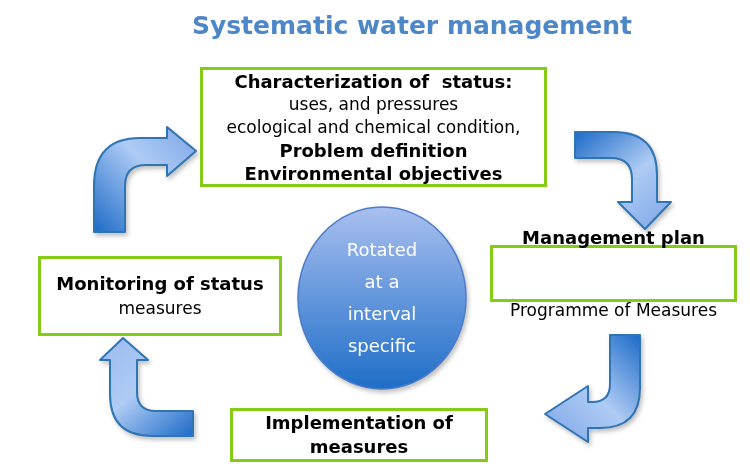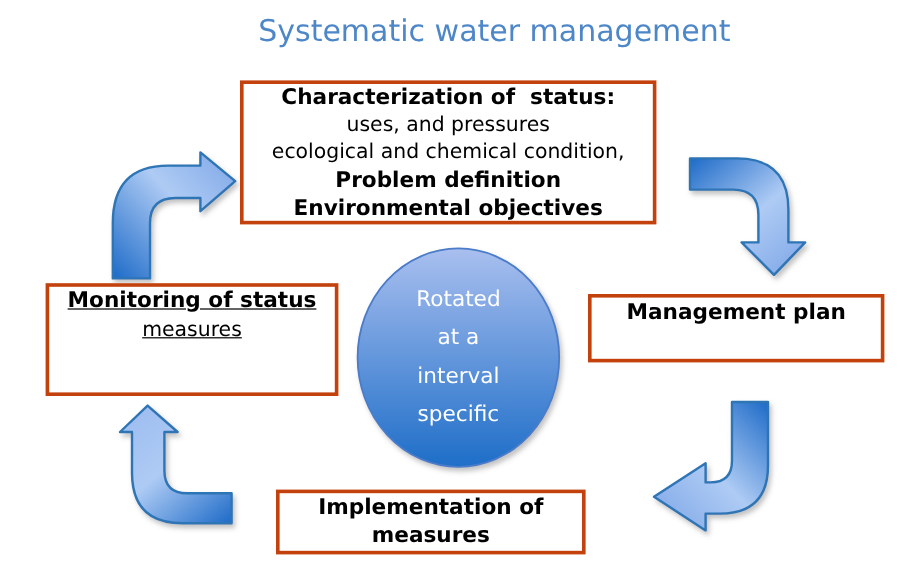--- a/index.html
+++ b/index.html
@@ -8,41 +8,41 @@
     width:750px;height:474px;
     background:#ffffff;
     font-family:"DejaVu Sans","Liberation Sans",sans-serif;
     overflow:hidden;
   }
   .art{position:absolute;left:0;top:0;width:750px;height:474px;}
   .title{
     position:absolute;
     left:412px;top:11px;
     transform:translateX(-50%);
-    font-size:25px;font-weight:normal;
+    font-size:25px;font-weight:bold;
     color:#4E87C8;
     white-space:pre;
   }
   .box{
     position:absolute;
     box-sizing:border-box;
-    border:3px solid #c2410c;
+    border:3px solid #84cc16;
     background:#ffffff;
     display:flex;flex-direction:column;
-    align-items:center;
+    align-items:center;justify-content:center;
     text-align:center;color:#000;
   }
   .box .line{white-space:pre;}
   .b{font-weight:bold;font-size:18px;}
   .r{font-weight:normal;font-size:17px;}
   .box-top{left:200px;top:67px;width:347px;height:120px;}
   .box-top .line{line-height:23px;}
   .box-right{left:490px;top:245px;width:247px;height:57px;gap:48px;}
   .box-right .line{line-height:25px;}
-  .box-left{left:38px;top:236px;width:244px;height:94px;text-decoration:underline;}
+  .box-left{left:38px;top:256px;width:244px;height:80px;}
   .box-left .line{line-height:24px;}
   .box-bottom{left:230px;top:408px;width:258px;height:54px;}
   .box-bottom .line{line-height:24px;}
   .center-text{
     position:absolute;
     left:298px;top:207px;width:168px;height:182px;
     display:flex;flex-direction:column;
     align-items:center;justify-content:center;
     color:#fff;font-size:18px;line-height:32px;
     text-align:center;
@@ -100,20 +100,21 @@
   <div class="box box-top">
     <div class="line b">Characterization of  status:</div>
     <div class="line r">uses, and pressures</div>
     <div class="line r">ecological and chemical condition,</div>
     <div class="line b">Problem definition</div>
     <div class="line b">Environmental objectives</div>
   </div>
 
   <div class="box box-right">
     <div class="line b">Management plan</div>
+    <div class="line r">Programme of Measures</div>
   </div>
 
   <div class="box box-left">
     <div class="line b">Monitoring of status</div>
     <div class="line r">measures</div>
   </div>
 
   <div class="box box-bottom">
     <div class="line b">Implementation of</div>
     <div class="line b">measures</div>

